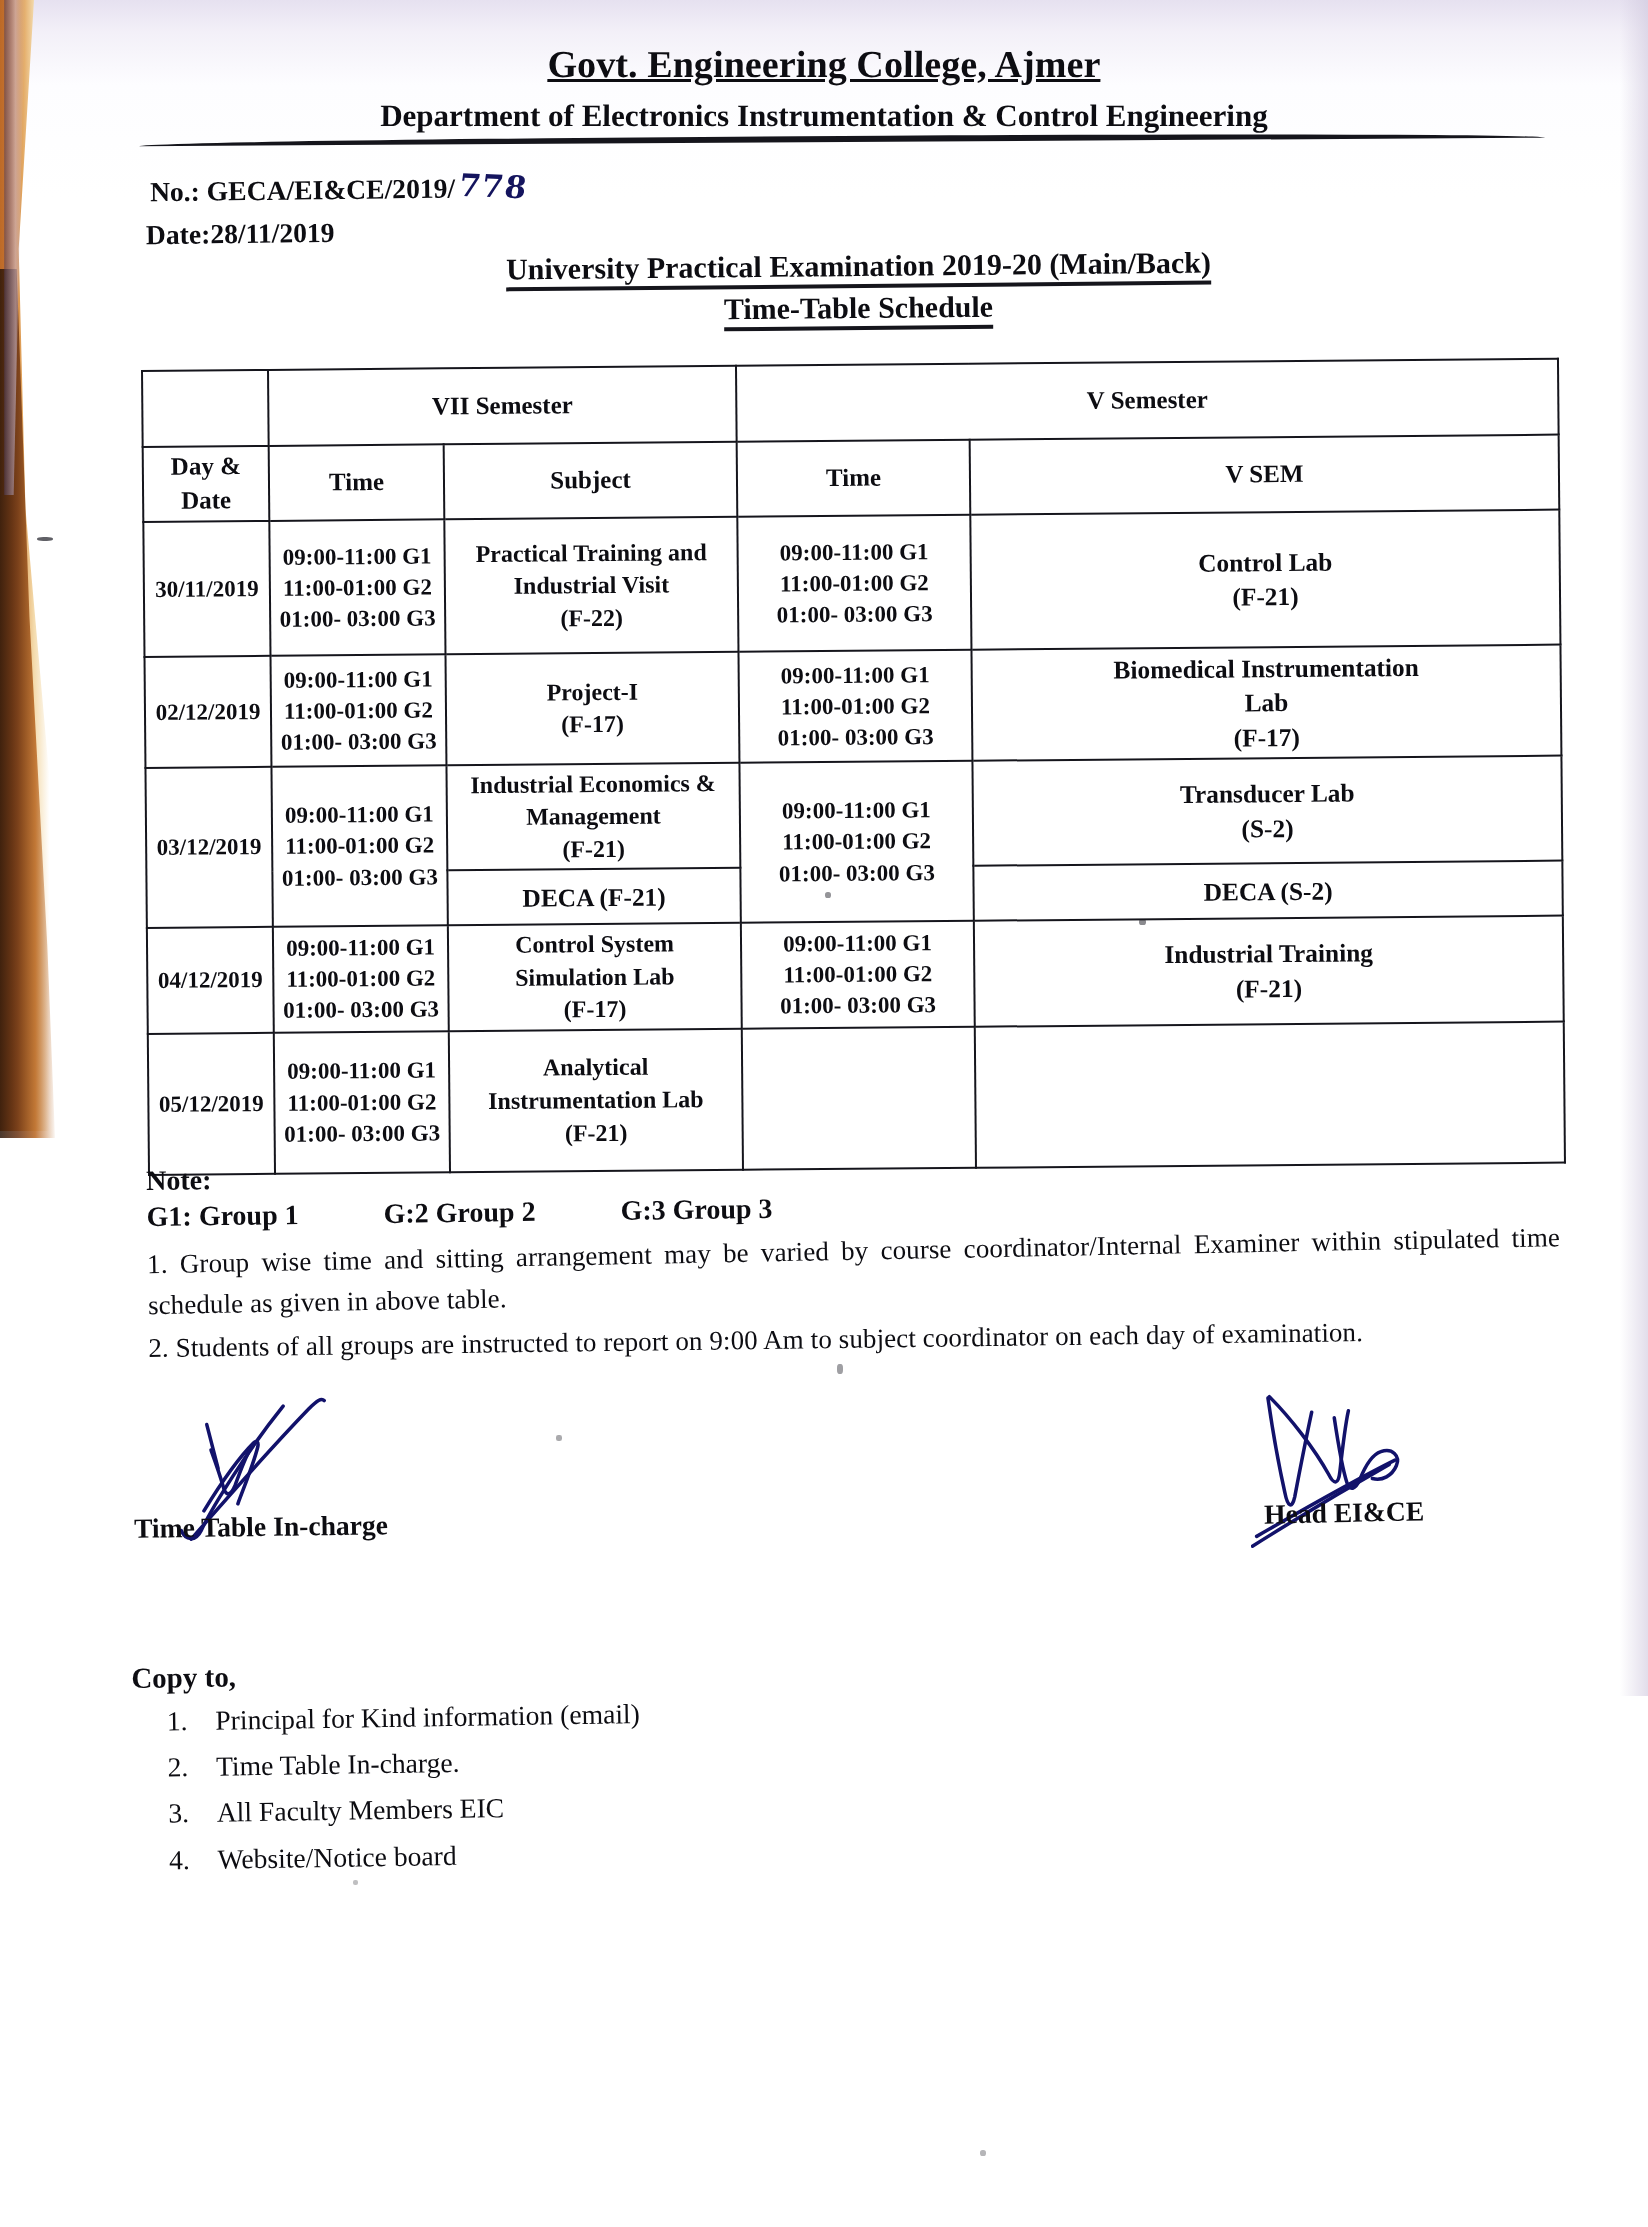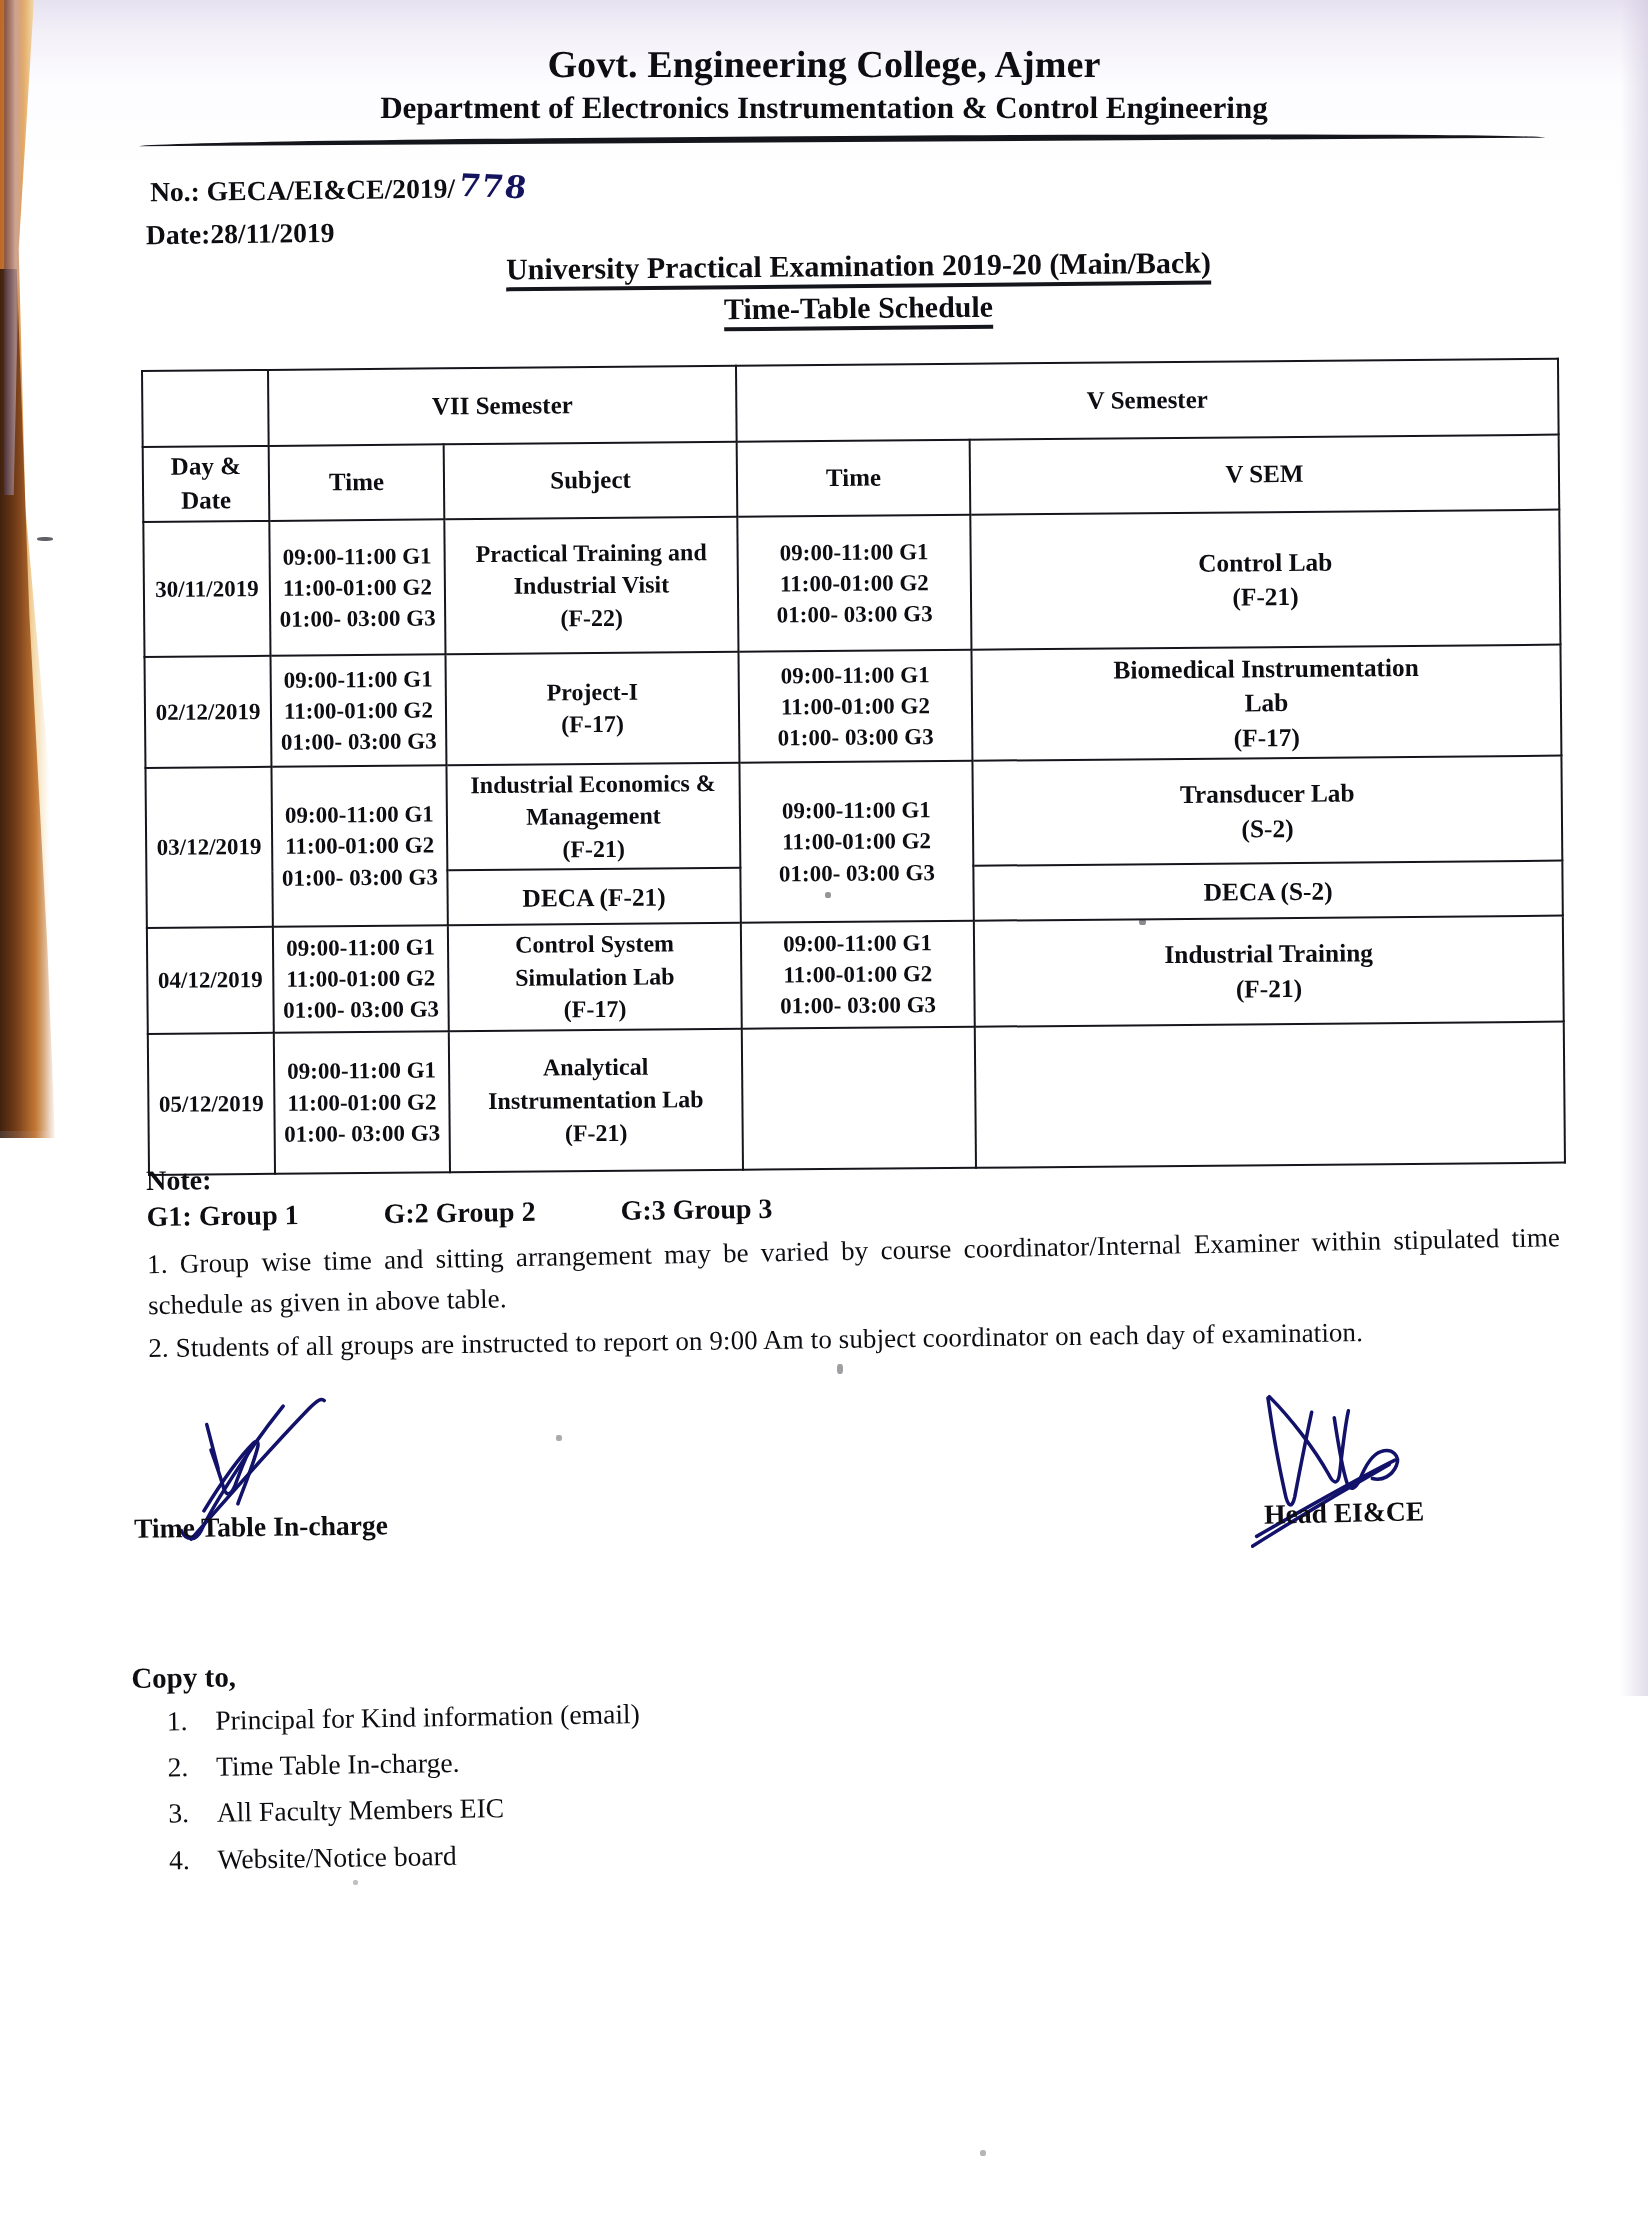--- a/index.html
+++ b/index.html
@@ -43,23 +43,24 @@
     background:linear-gradient(270deg,#cfc7dd 0%,rgba(255,255,255,0) 100%);
     opacity:.6;
   }
   .speck{position:absolute;background:#2b2b33;border-radius:40%;opacity:.75;}
 
   
   #letterhead{position:absolute;left:0;top:42px;width:1648px;text-align:center;}
   #college-name{
     font-size:38px;font-weight:bold;letter-spacing:0.1px;
     transform:skewX(-0.4deg);
+    text-decoration:underline;
   }
   #dept-name{
-    font-size:31px;font-weight:bold;margin-top:4px;
+    font-size:31px;font-weight:bold;margin-top:12px;
     transform:skewX(-0.3deg);
   }
   #header-rule{
     position:absolute;left:139px;top:136px;width:1406px;height:6.4px;
     background:#15151c;
     border-radius:50%/100% 100% 0 0;
     transform:rotate(-0.35deg);
   }
 
   

